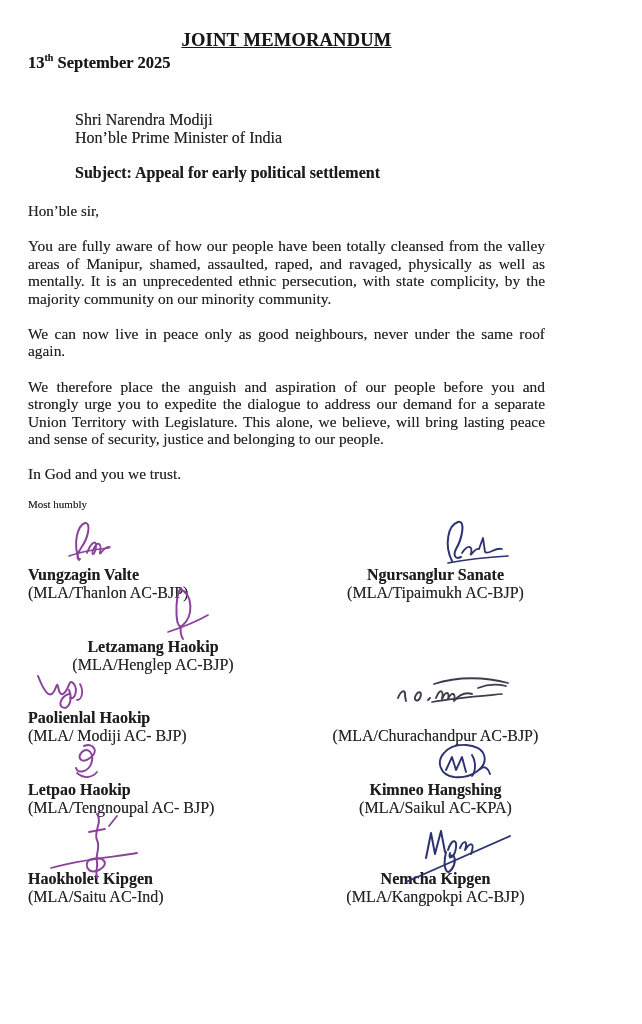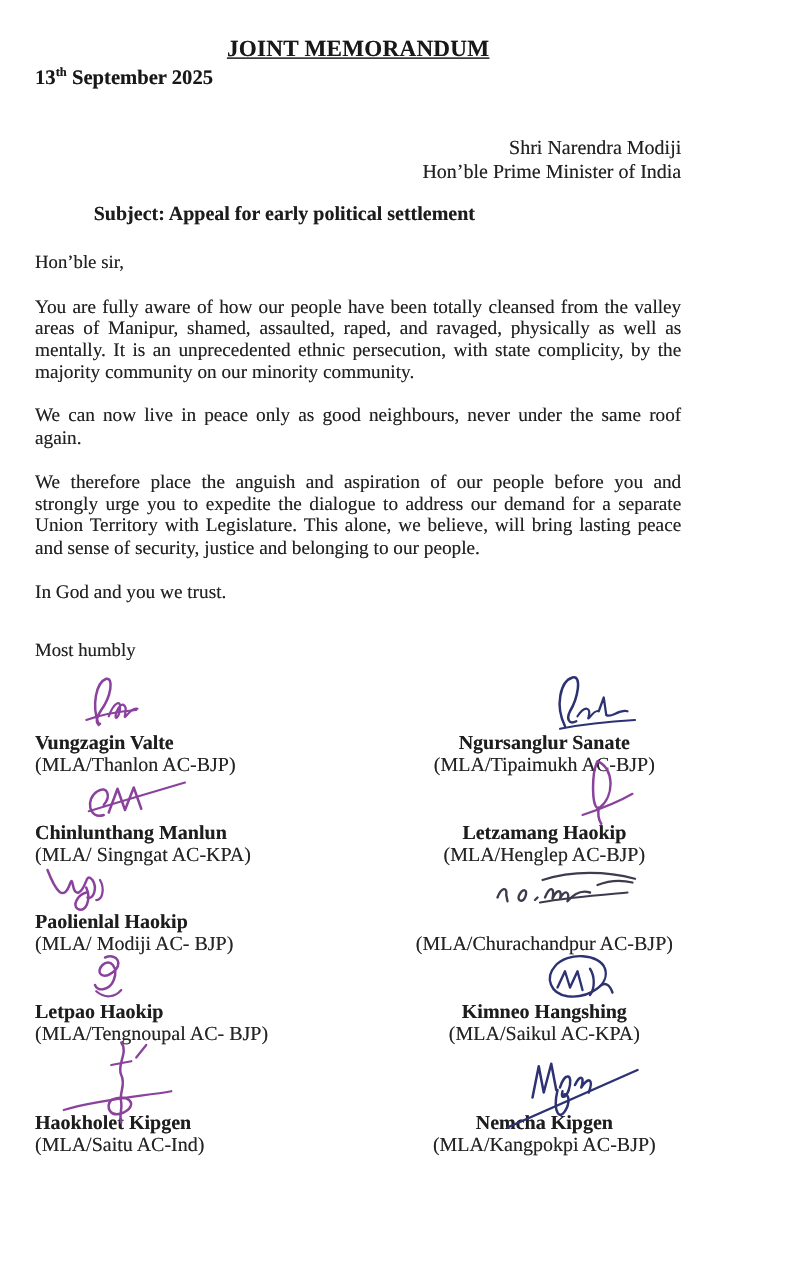--- a/index.html
+++ b/index.html
@@ -27,38 +27,38 @@
   .date {
     text-align: left;
     font-weight: bold;
     font-size: 16.5px;
     margin-top: 1px;
     color: #181818;
   }
   .date sup { font-size: 10px; }
   .to-block { margin-top: 38px; font-size: 16px; }
   .to-label { line-height: 18px; }
-  .recipient { margin-left: 47px; line-height: 18.5px; text-align: right; }
+  .recipient { margin-left: 47px; line-height: 18.5px; }
   .subject {
     margin-left: 47px;
     margin-top: 16px;
     font-weight: bold;
     font-size: 16px;
     color: #1c1c1c;
   }
   .salutation { margin-top: 21px; font-size: 15px; }
   p.body-par {
     margin: 17.5px 0 0 0;
     font-size: 15.4px;
     line-height: 17.6px;
     text-align: justify;
     text-justify: inter-word;
   }
   .closing { margin-top: 17.5px; font-size: 15.4px; }
-  .signoff { margin-top: 30px; font-size: 15px; }
+  .signoff { margin-top: 15px; font-size: 11px; }
 
   .sig-area { margin-top: 16px; }
   .sig-row { display: flex; }
   .r1 { height: 76px; }
   .r2 { height: 72px; }
   .r3 { height: 71px; }
   .r4 { height: 72px; }
   .r5 { height: 89px; }
   .sig-cell {
     position: relative;
@@ -127,29 +127,20 @@
           <path stroke-width="2" d="M14,44 C6,28 10,8 20,5 C28,3 24,22 18,32 C15,38 17,43 23,40"></path>
           <path stroke-width="1.8" d="M24,36 C30,27 35,29 33,36 C31,42 37,30 41,32 L45,21 L47,35 C51,38 57,30 64,32"></path>
           <path stroke-width="1.7" d="M10,46 C30,42 52,40 70,39"></path>
         </svg>
         <div class="sig-name">Ngursanglur Sanate</div>
         <div class="sig-const">(MLA/Tipaimukh AC-BJP)</div>
       </div>
     </div>
 
     <div class="sig-row r2">
-      <div class="sig-cell cell-left">
-        <svg class="sig-draw s-manlun" width="88" height="38" viewBox="0 0 88 38" stroke="#8a429c">
-          <path stroke-width="2" d="M20,31 C8,35 5,18 15,12 C23,7 26,16 20,23"></path>
-          <path stroke-width="2" d="M24,29 L31,10 L37,27 L44,9 L50,26"></path>
-          <path stroke-width="1.7" d="M8,28 C34,20 62,12 85,5"></path>
-        </svg>
-        <div class="sig-name">Chinlunthang Manlun</div>
-        <div class="sig-const">(MLA/ Singngat AC-KPA)</div>
-      </div>
       <div class="sig-cell cell-right">
         <svg class="sig-draw s-letzamang" width="58" height="54" viewBox="0 0 58 54" stroke="#8a429c">
           <path stroke-width="2" d="M28,3 C41,8 42,30 30,40 C23,45 23,13 28,3"></path>
           <path stroke-width="2" d="M29,40 C28,46 29,50 31,53"></path>
           <path stroke-width="1.7" d="M16,46 C28,42 44,36 56,29"></path>
         </svg>
         <div class="sig-name">Letzamang Haokip</div>
         <div class="sig-const">(MLA/Henglep AC-BJP)</div>
       </div>
     </div>

